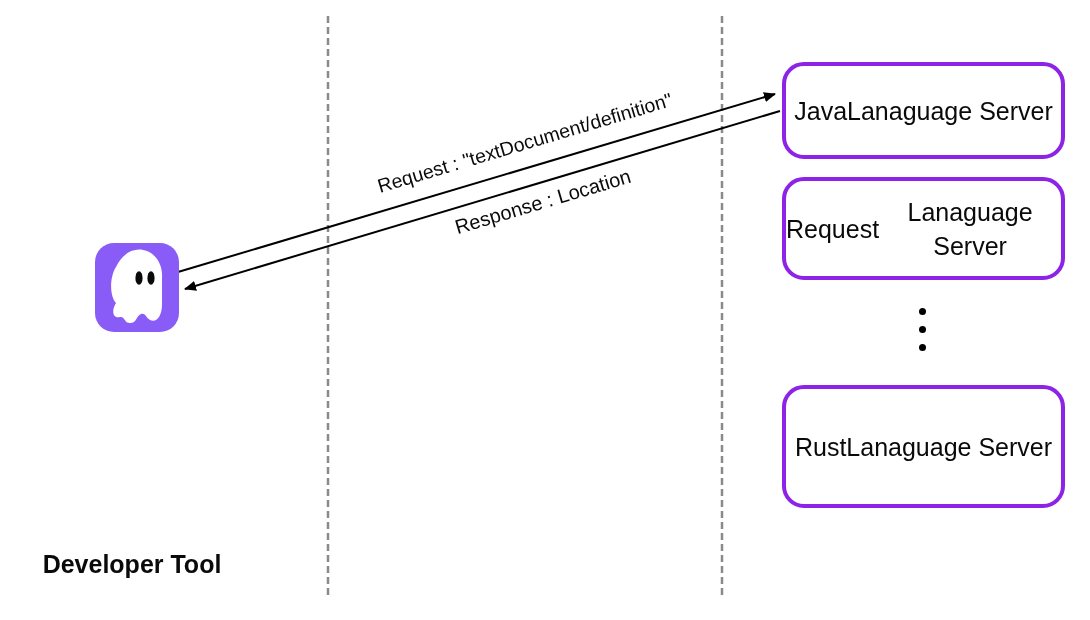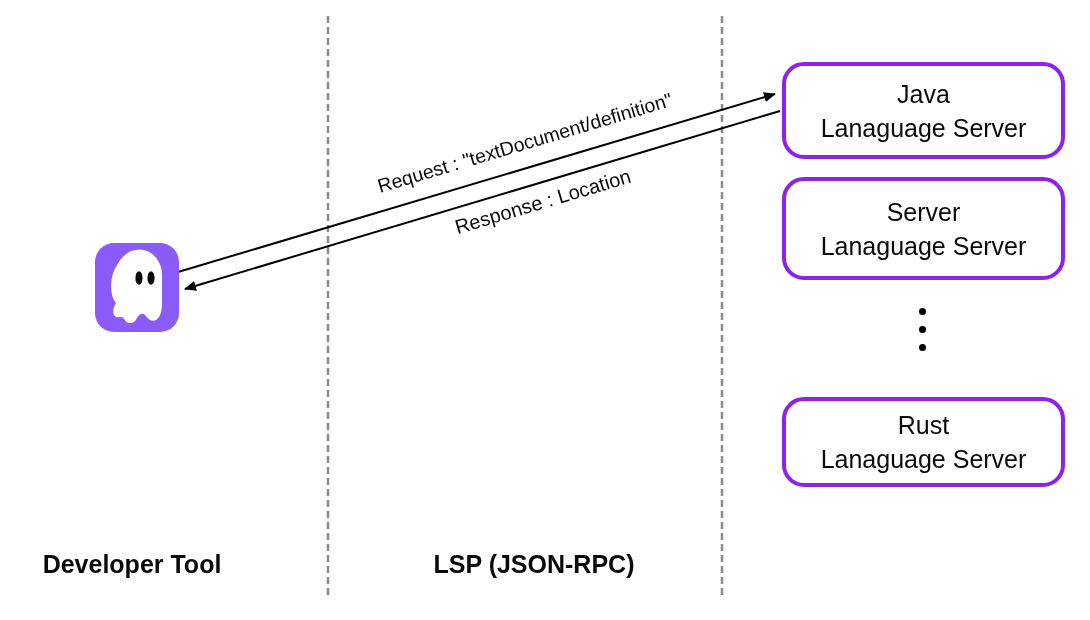--- a/index.html
+++ b/index.html
@@ -32,29 +32,29 @@
     border-radius:19px;
   }
   .ghost-icon svg{display:block;width:100%;height:100%;}
 
   
   .server-box{
     position:absolute;left:782px;width:283px;
     border:4.5px solid var(--accent);
     border-radius:22px;
     background:#fff;
-    display:flex;flex-direction:column;
+    display:flex;
     align-items:center;justify-content:center;
     text-align:center;
     font-size:25px;line-height:34px;
     color:#0a0a0a;
   }
   .server-box.java{top:62px;height:97px;}
   .server-box.python{top:177px;height:103px;}
-  .server-box.rust{top:385px;height:90px;margin-top:12px;}
+  .server-box.rust{top:385px;height:123px;}
 
   
   .ellipsis{
     position:absolute;left:919px;top:308px;
     display:flex;flex-direction:column;gap:11px;align-items:center;
   }
   .ellipsis .dot{width:7px;height:7px;border-radius:50%;background:#000;}
 
   
   .msg-label{
@@ -105,31 +105,30 @@
   </div>
 
   <div class="msg-label request">Request : "textDocument/definition"</div>
   <div class="msg-label response">Response : Location</div>
 
   <div class="server-box java">
     <div>Java</div>
     <div>Lanaguage Server</div>
   </div>
   <div class="server-box python">
-    <div>Server</div>
+    <div>Request</div>
     <div>Lanaguage Server</div>
   </div>
 
   <div class="ellipsis">
     <span class="dot"></span>
       <span class="dot"></span>
       <span class="dot"></span>
   </div>
 
   <div class="server-box rust">
     <div>Rust</div>
     <div>Lanaguage Server</div>
   </div>
 
   <div class="caption dev">Developer Tool</div>
-  <div class="caption lsp">LSP (JSON-RPC)</div>
 
 </div>
 
 </body></html>

